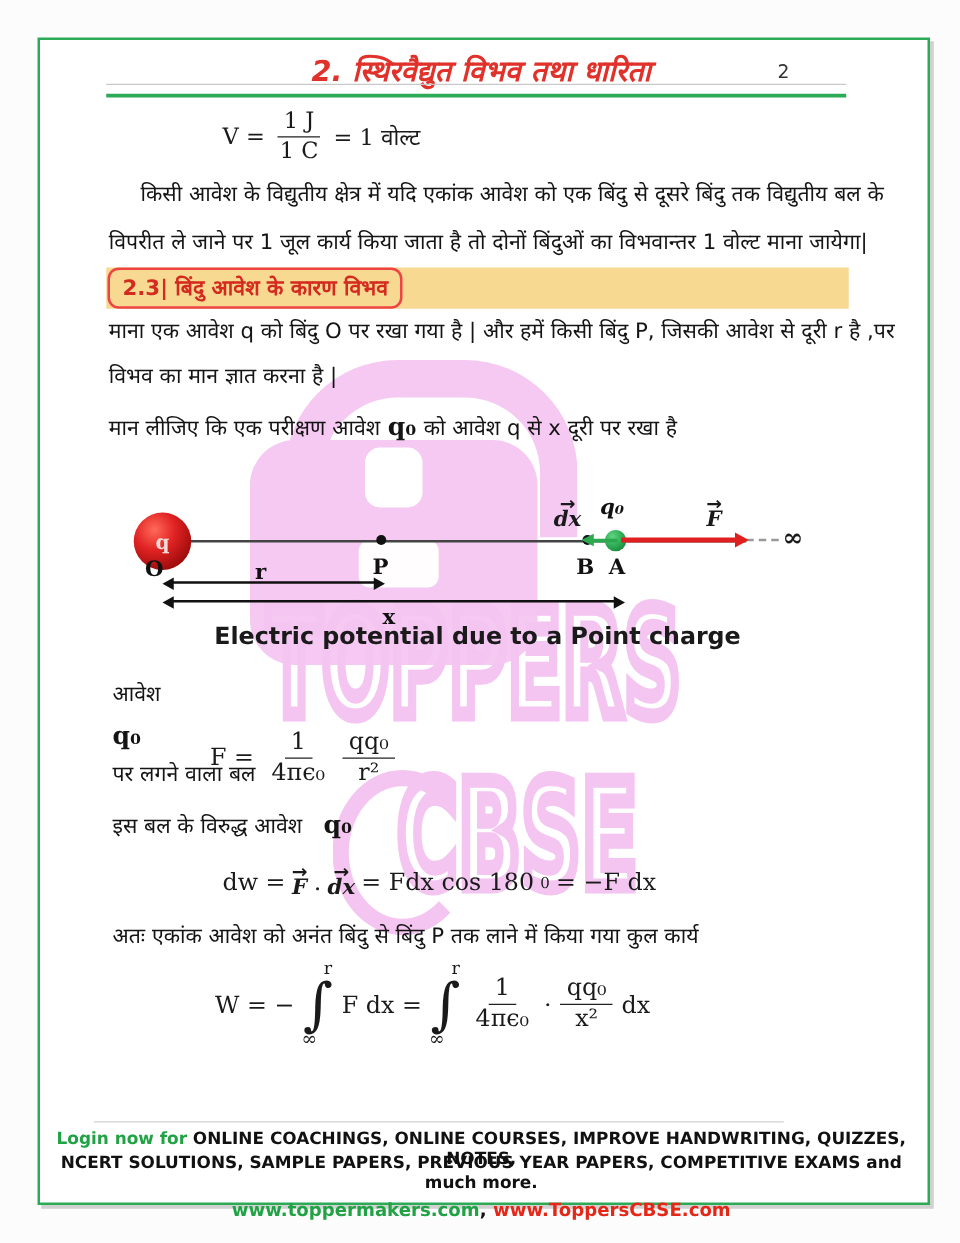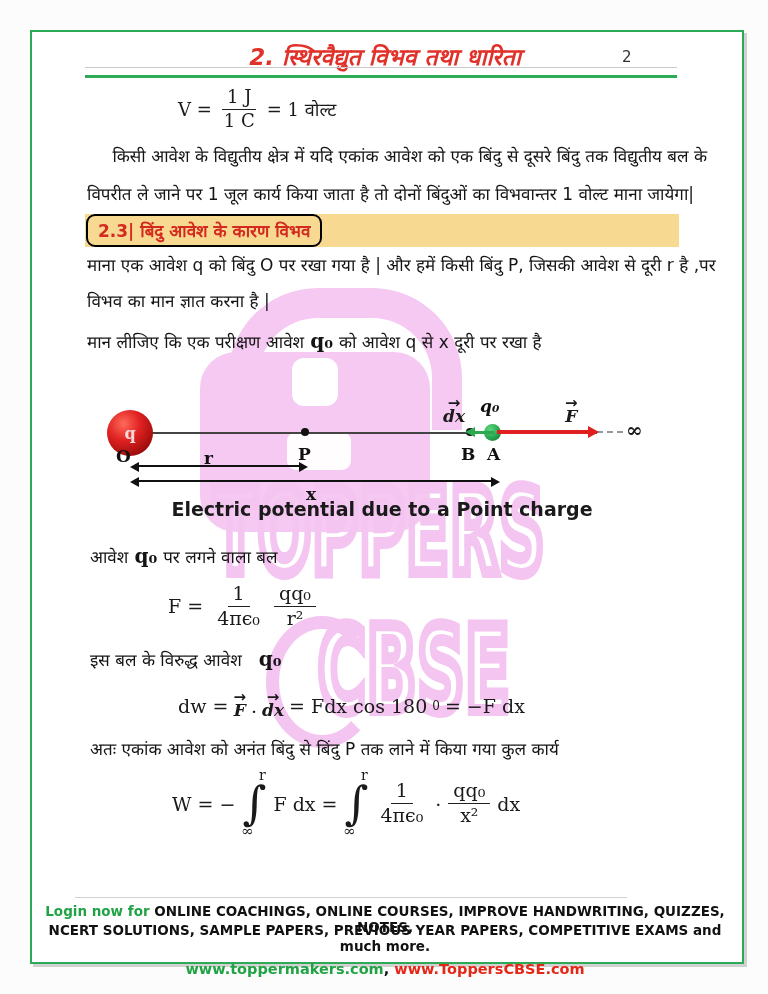--- a/index.html
+++ b/index.html
@@ -31,21 +31,21 @@
   .gline{left:85px;top:75px;width:592px;height:3px;background:#2caa56;}
   .mathrow{display:flex;align-items:center;font-family:"DejaVu Serif",serif;}
   .frac{display:inline-flex;flex-direction:column;align-items:center;line-height:1.25;}
   .frac .num{padding:0 5px;border-bottom:1.6px solid #222;}
   .frac .den{padding:0 5px;}
   .vformula{left:178px;top:86px;font-size:18px;gap:7px;}
   .para{font-size:17px;line-height:26px;color:#141414;}
   .p1a{left:87px;top:143px;width:620px;text-align:right;}
   .p1b{left:87px;top:181px;width:620px;}
   .strip{left:85px;top:214px;width:594px;height:33px;background:#f7d992;}
-  .secbox{left:86px;top:214px;height:28px;padding:1px 10px 0 10px;border:2px solid #000000;
+  .secbox{left:86px;top:214px;height:28px;padding:1px 10px 0 10px;border:2px solid #ef4444;
           border-radius:9px;background:#f7d992;color:#d42a1f;font-weight:bold;font-size:17px;
           line-height:28px;}
   .p2a{left:87px;top:252px;width:630px;}
   .p2b{left:87px;top:288px;width:620px;}
   .mixed{display:flex;align-items:baseline;gap:6px;white-space:nowrap;}
   .p3{left:87px;top:328px;}
   .mq{font-family:"DejaVu Serif",serif;font-size:20px;font-weight:bold;}
   
   .axis{left:130px;top:432px;width:467px;height:2px;background:#444;}
   .axis-dash{left:597px;top:431px;width:26px;border-top:2px dashed #999;}
@@ -80,21 +80,21 @@
   .mx{left:137px;top:480px;width:356px;}
   .mhl{width:0;height:0;border-top:5px solid transparent;border-bottom:5px solid transparent;
       border-right:9px solid #111;}
   .mhr{width:0;height:0;border-top:5px solid transparent;border-bottom:5px solid transparent;
       border-left:9px solid #111;}
   .hl-r{left:130px;top:462px;} .hr-r{left:299px;top:462px;}
   .hl-x{left:130px;top:477px;} .hr-x{left:491px;top:477px;}
   .lblr{left:204px;top:448px;} .lblx{left:306px;top:484px;}
   .caption{left:132px;top:498px;width:500px;text-align:center;font-weight:bold;font-size:19px;}
   
-  .forceintro{left:90px;top:543px;}
+  .forceintro{left:90px;top:543px;flex-direction:column;}
   .fformula{left:168px;top:582px;font-size:19px;gap:9px;}
   .workpara{left:90px;top:646px;gap:17px;}
   .dwformula{left:178px;top:692px;font-size:19px;gap:5px;}
   .sup0{font-size:12px;vertical-align:super;}
   .totalpara{left:90px;top:736px;}
   .wformula{left:172px;top:768px;font-size:19px;gap:7px;}
   .intgrl{display:inline-flex;flex-direction:column;align-items:center;line-height:1;}
   .intgrl .up{font-size:14px;margin-left:16px;}
   .intgrl .sign{font-size:46px;line-height:42px;}
   .intgrl .lo{font-size:15px;margin-left:-14px;}

